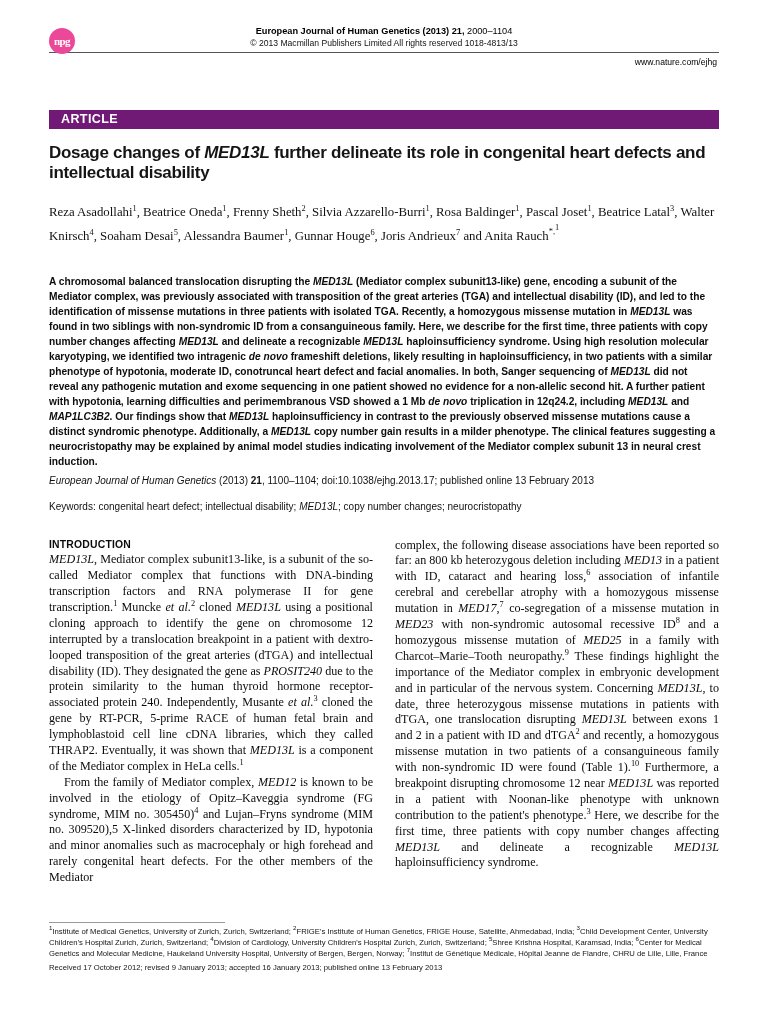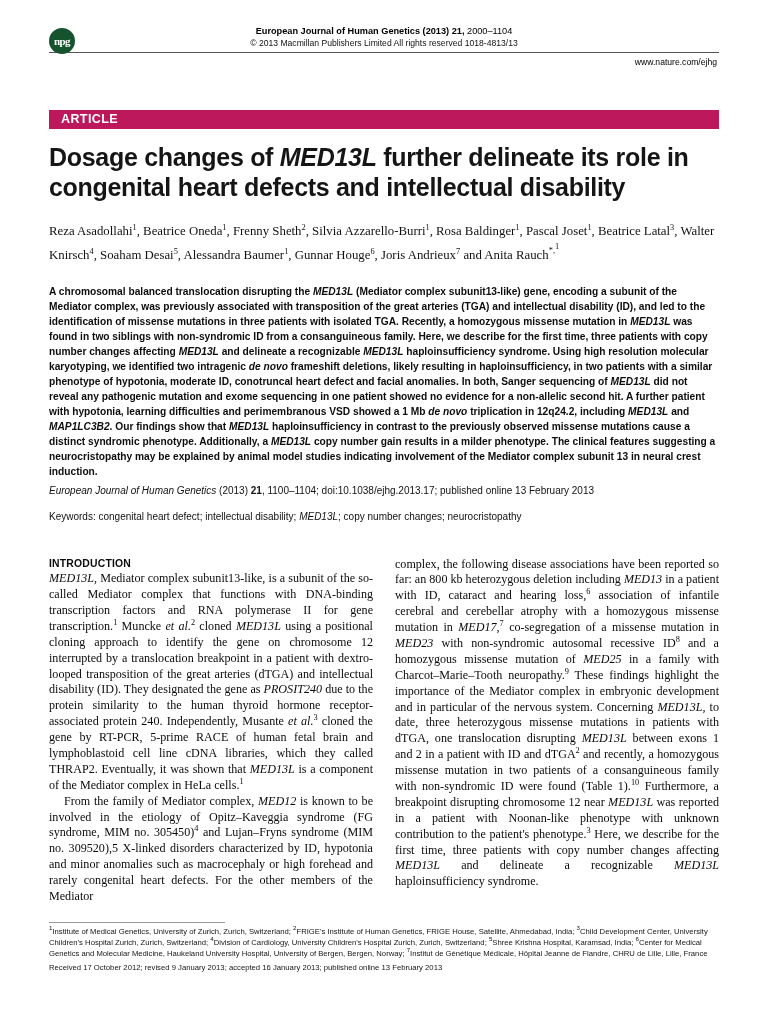--- a/index.html
+++ b/index.html
@@ -29,21 +29,21 @@
     padding-top: 26px;
     height: 62px;
   }
   .npg-logo {
     position: absolute;
     left: 0px;
     top: 28px;
     width: 26px;
     height: 26px;
     border-radius: 50%;
-    background: #14532d;
+    background: #ec4899;
     color: #ffffff;
     font-family: "Liberation Serif", serif;
     font-size: 11px;
     font-weight: bold;
     line-height: 26px;
     text-align: center;
     letter-spacing: -0.5px;
   }
   .journal-block {
     text-align: center;
@@ -69,61 +69,61 @@
     text-align: right;
     font-family: "Liberation Sans", sans-serif;
     font-size: 8.6px;
     padding-top: 4px;
     padding-right: 2px;
   }
 
   
   .article-banner {
     margin-top: 22px;
-    background: #be185d;
+    background: #701a75;
     height: 19px;
     width: 100%;
     position: relative;
   }
   .article-banner .label {
     position: absolute;
     left: 12px;
     top: 2px;
     color: #ffffff;
     font-family: "Liberation Sans", sans-serif;
     font-weight: bold;
     font-size: 12.5px;
     letter-spacing: 0.4px;
   }
 
   
   .title {
     margin-top: 14px;
     font-family: "Liberation Sans", sans-serif;
     font-weight: bold;
-    font-size: 25px;
+    font-size: 17px;
     line-height: 1.18;
     letter-spacing: -0.3px;
     color: #151515;
   }
   .title em { font-style: italic; }
 
   
   .authors {
     margin-top: 20px;
     font-family: "Liberation Serif", serif;
     font-size: 12.8px;
     line-height: 1.5;
     color: #111;
   }
   .authors sup { font-size: 8.4px; vertical-align: super; }
 
   
   .abstract {
-    margin-top: 20px;
+    margin-top: 29px;
     font-family: "Liberation Sans", sans-serif;
     font-weight: bold;
     font-size: 10.2px;
     line-height: 1.47;
     text-align: left;
     color: #0d0d0d;
   }
   .abstract em { font-style: italic; }
 
   .cite-line {
@@ -151,21 +151,20 @@
     gap: 22px;
   }
   .col {
     width: 324px;
     font-family: "Liberation Serif", serif;
     font-size: 12.1px;
     line-height: 1.315;
     text-align: justify;
     color: #0b0b0b;
     hyphens: none;
-    margin-top: 9px;
   }
   .sec-head {
     font-family: "Liberation Sans", sans-serif;
     font-weight: bold;
     font-size: 10.4px;
     letter-spacing: 0.2px;
     margin-bottom: 1px;
     text-align: left;
   }
   .col p { margin: 0; }

